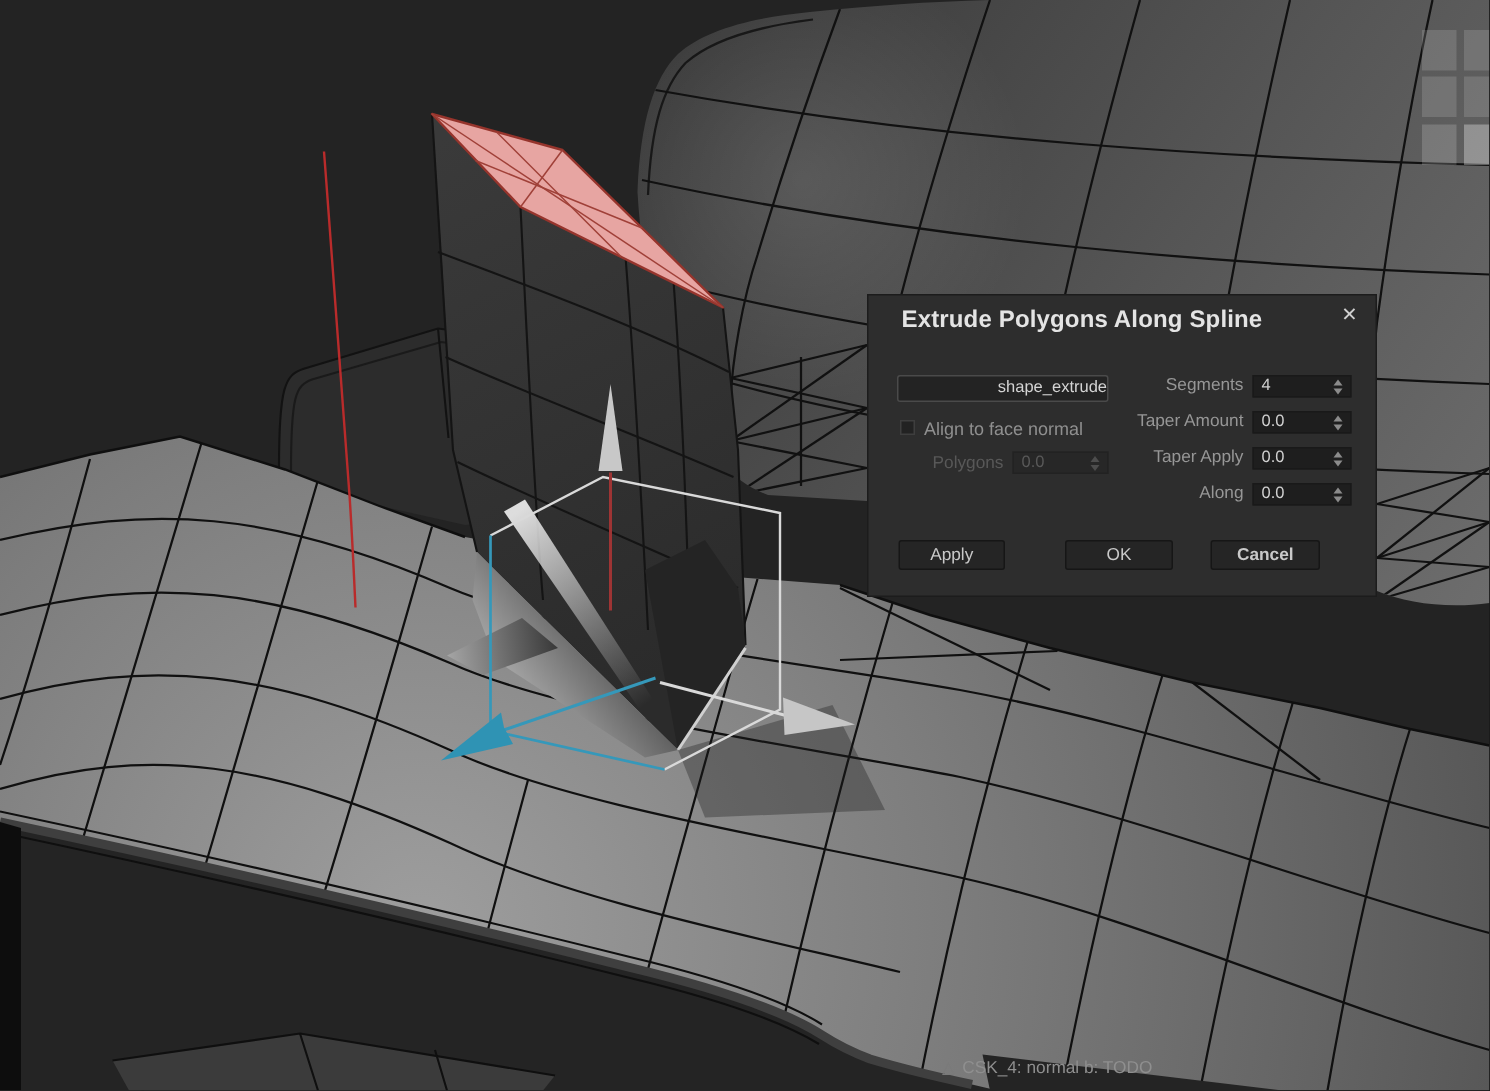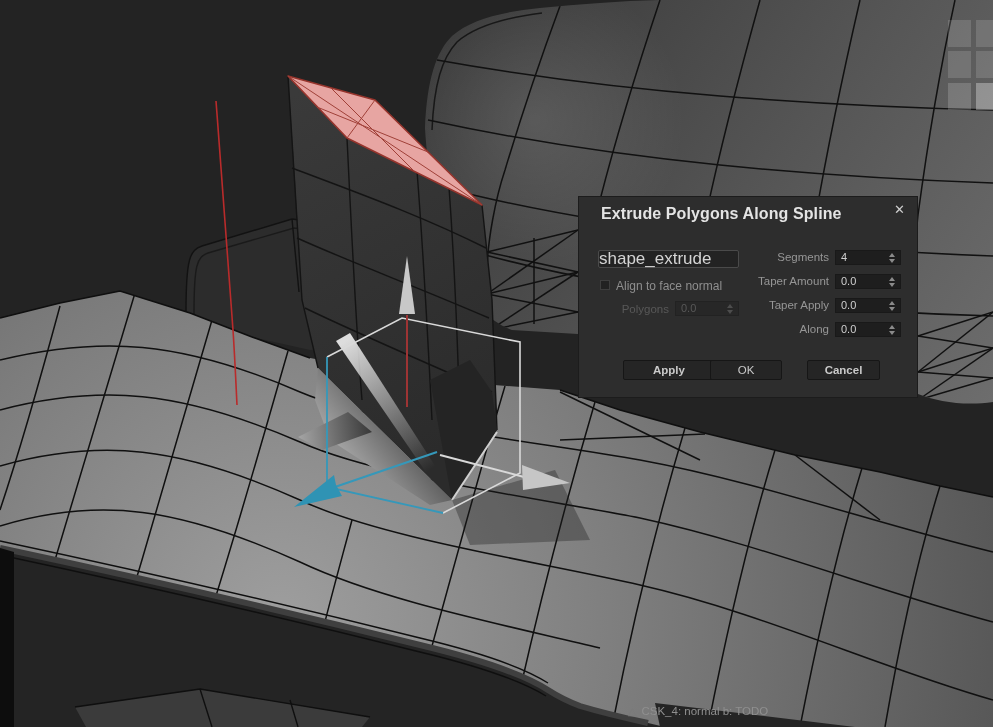--- a/index.html
+++ b/index.html
@@ -7,22 +7,22 @@
          font-family:"Liberation Sans",sans-serif;-webkit-font-smoothing:antialiased;}
   #scene{position:absolute;left:0;top:0;}
 
   
   .dialog{position:absolute;left:578px;top:196px;width:340px;height:202px;
           background:#2d2d2d;border:1px solid #1c1c1c;box-sizing:border-box;
           color:#c9c9c9;font-size:11.5px;}
   .dlg-title{position:absolute;left:11px;top:8px;font-size:16px;font-weight:700;color:#e4e4e4;letter-spacing:.1px;margin-left:11px;}
   .dlg-close{position:absolute;right:12px;top:6px;font-size:13px;color:#d0d0d0;cursor:default;line-height:14px;}
   .shapebtn{position:absolute;left:19px;top:53px;width:139px;height:16px;background:#232323;
-            border:1px solid #4a4a4a;border-radius:2px;color:#d4d4d4;text-align:left;
-            line-height:15px;font-size:17px;}
+            border:1px solid #4a4a4a;border-radius:2px;color:#d4d4d4;text-align:right;
+            line-height:15px;font-size:11px;}
   .cb{position:absolute;left:21px;top:83px;width:10px;height:10px;background:#222;border:1px solid #3e3e3e;box-sizing:border-box;}
   .cb-label{position:absolute;left:37px;top:82px;color:#8f8f8f;font-size:12px;}
   .rlabel{position:absolute;text-align:right;color:#969696;font-size:11.5px;}
   .rlabel.dim{color:#585858;}
   .num{position:absolute;background:#1e1e1e;border:1px solid #191919;box-sizing:border-box;
        height:15px;color:#cfcfcf;font-size:11px;line-height:13px;padding-left:5px;}
   .num.dim{color:#585858;background:#272727;border-color:#222;}
   .spin{position:absolute;right:3px;top:2px;width:8px;}
   .spin i{display:block;width:0;height:0;border-left:3.5px solid transparent;border-right:3.5px solid transparent;}
   .spin .up{border-bottom:4px solid #8b8b8b;margin-bottom:2px;}
@@ -282,18 +282,18 @@
 
     <div class="rlabel" style="left:110px;top:126px;width:140px;">Along</div>
     <div class="num" style="left:256px;top:125px;width:66px;">
       <span>0.0</span>
       <span class="spin">
           <i class="up"></i>
           <i class="dn"></i>
         </span>
     </div>
 
-    <div class="dbtn" style="left:44px;width:92px;font-weight:bold;">Apply</div>
+    <div class="dbtn" style="left:20px;width:71px;">Apply</div>
     <div class="dbtn" style="left:131px;width:72px;">OK</div>
     <div class="dbtn" style="left:228px;width:73px;font-weight:bold;">Cancel</div>
   </div>
 
 </div>
 
 </body></html>

